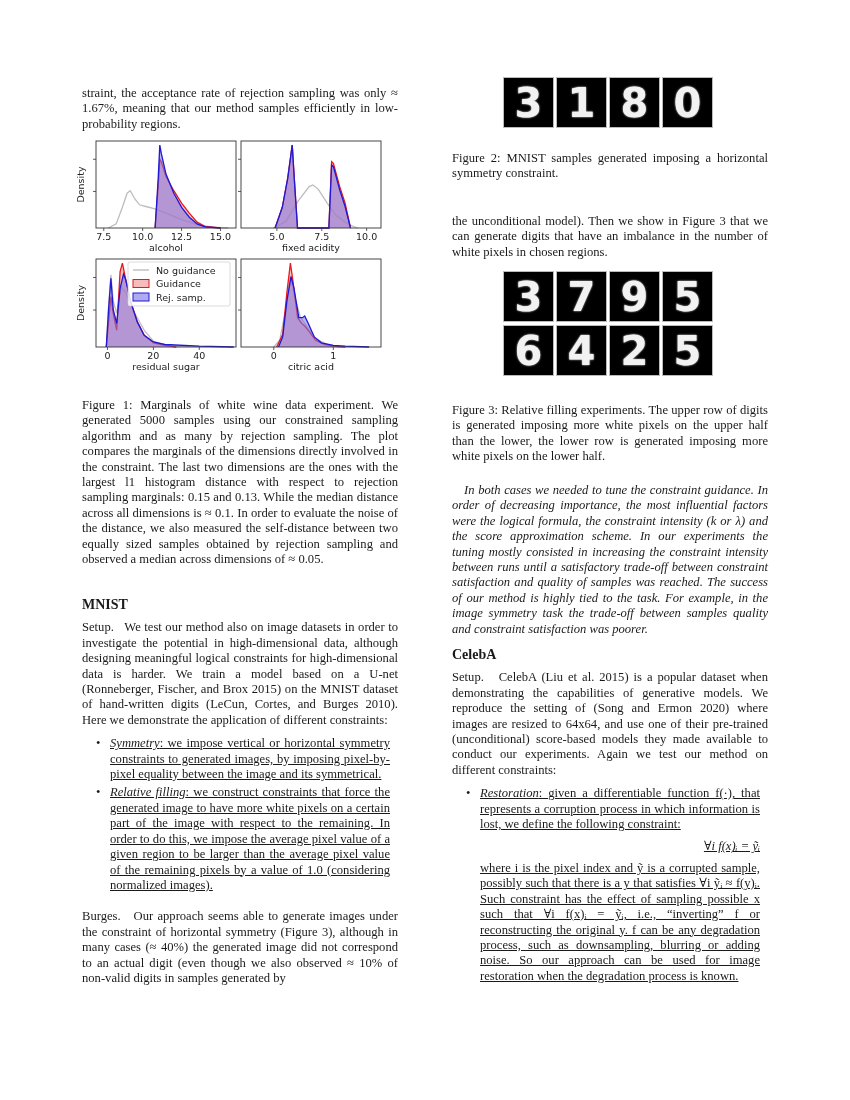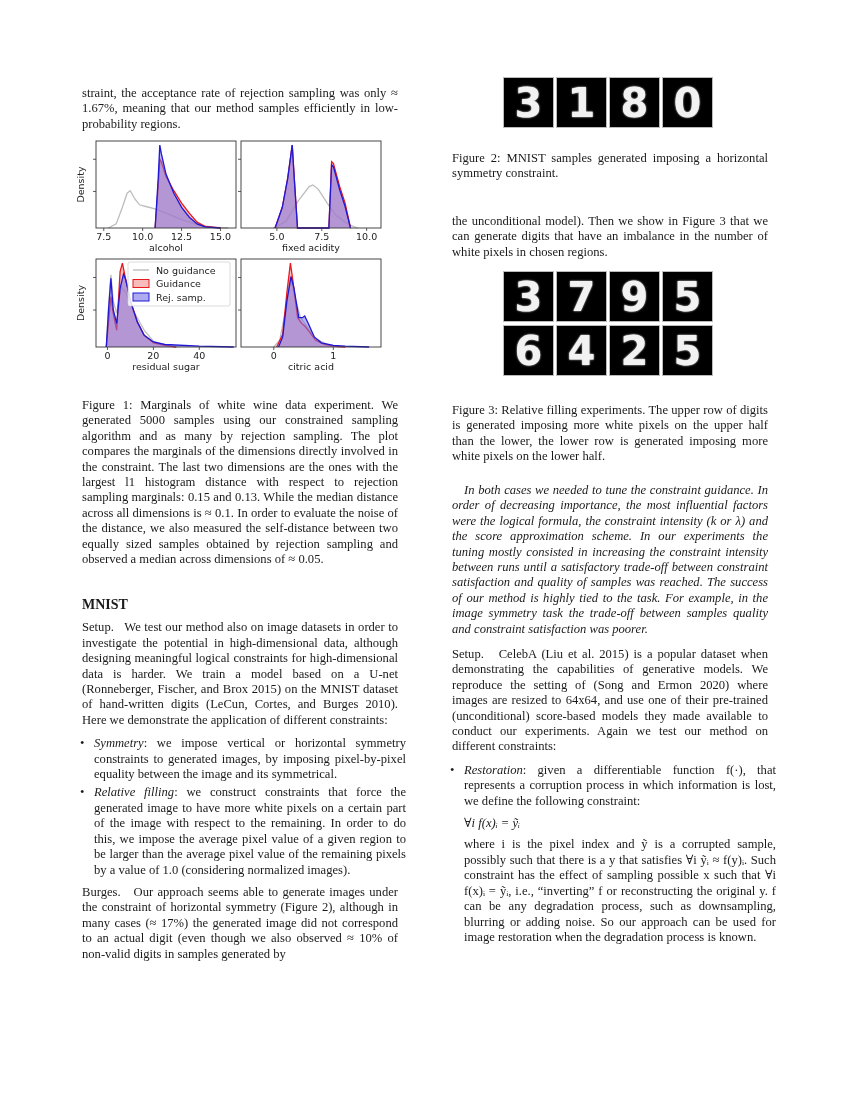--- a/index.html
+++ b/index.html
@@ -7,24 +7,24 @@
        font-family:"Liberation Serif","DejaVu Serif",serif;color:#1a1a1a;}
   .col{position:absolute;width:332px;font-size:12.6px;line-height:15.4px;text-align:justify;}
   .col p{margin:8px;}
   .left{left:74px;}
   .right{left:444px;}
   .hyph{hyphens:auto;}
   .b{font-weight:normal;}
   .i{font-style:italic;}
   .sec{font-weight:bold;font-size:14px;margin:0;}
   .indent{text-indent:12px;}
-  ul.bul{list-style:none;padding:0;margin:0;}
+  ul.bul{list-style:none;padding:0;margin:16px;text-decoration:underline;}
   ul.bul li{position:relative;padding-left:20px;}
   ul.bul li::before{content:"•";position:absolute;left:6px;top:0;}
-  .eq{text-align:left;font-style:italic;}
+  .eq{text-align:right;font-style:italic;}
   
   #fig1{position:absolute;left:62px;top:135px;width:340px;height:240px;}
   .digits{position:absolute;display:flex;gap:2px;}
   .tile{width:51px;height:51px;background:#000;border:1px solid #bbb;box-sizing:border-box;
         display:flex;align-items:center;justify-content:center;color:#f2f2f2;
         font-family:"DejaVu Sans",sans-serif;font-size:40px;font-weight:bold;
         text-shadow:0 0 2px #fff;line-height:1;}
   #fig2{left:503px;top:77px;}
   #fig3{position:absolute;left:503px;top:271px;display:flex;flex-direction:column;gap:3px;}
   #fig3 .digits{position:static;}
@@ -117,21 +117,21 @@
   <p>
     <span class="b">Setup.</span>&nbsp;&nbsp;
     <span>We test our method also on image datasets in order to investigate the potential in high-dimensional data, although designing meaningful logical constraints for high-dimensional data is harder. We train a model based on a U-net (Ronneberger, Fischer, and Brox 2015) on the MNIST dataset of hand-written digits (LeCun, Cortes, and Burges 2010). Here we demonstrate the application of different constraints:</span>
   </p>
   <ul class="bul" style="margin-top:7px;">
     <li><span class="i">Symmetry</span><span>: we impose vertical or horizontal symmetry constraints to generated images, by imposing pixel-by-pixel equality between the image and its symmetrical.</span></li>
     <li style="margin-top:3px;"><span class="i">Relative filling</span><span>: we construct constraints that force the generated image to have more white pixels on a certain part of the image with respect to the remaining. In order to do this, we impose the average pixel value of a given region to be larger than the average pixel value of the remaining pixels by a value of 1.0 (considering normalized images).</span></li>
   </ul>
   <p style="margin-top:7px;">
     <span class="b">Burges.</span>&nbsp;&nbsp;
-    <span>Our approach seems able to generate images under the constraint of horizontal symmetry (Figure 2), although in many cases (≈ 17%) the generated image did not correspond to an actual digit (even though we also observed ≈ 10% of non-valid digits in samples generated by</span>
+    <span>Our approach seems able to generate images under the constraint of horizontal symmetry (Figure 3), although in many cases (≈ 40%) the generated image did not correspond to an actual digit (even though we also observed ≈ 10% of non-valid digits in samples generated by</span>
   </p>
 </div>
 
 <div class="digits" id="fig2">
   <div class="tile">3</div>
   <div class="tile">1</div>
   <div class="tile">8</div>
   <div class="tile">0</div>
 </div>
 
@@ -160,20 +160,21 @@
 
 <div class="col right hyph" style="top:395px;">
   <p>Figure 3: Relative filling experiments. The upper row of digits is generated imposing more white pixels on the upper half than the lower, the lower row is generated imposing more white pixels on the lower half.</p>
 </div>
 
 <div class="col right hyph" style="top:475px;font-style:italic;">
   <p class="indent">In both cases we needed to tune the constraint guidance. In order of decreasing importance, the most influential factors were the logical formula, the constraint intensity (k or λ) and the score approximation scheme. In our experiments the tuning mostly consisted in increasing the constraint intensity between runs until a satisfactory trade-off between constraint satisfaction and quality of samples was reached. The success of our method is highly tied to the task. For example, in the image symmetry task the trade-off between samples quality and constraint satisfaction was poorer.</p>
 </div>
 
 <div class="col right hyph" style="top:639px;">
+  <p class="sec" style="margin-bottom:3px;">CelebA</p>
   <p>
     <span class="b">Setup.</span>&nbsp;&nbsp;
     <span>CelebA (Liu et al. 2015) is a popular dataset when demonstrating the capabilities of generative models. We reproduce the setting of (Song and Ermon 2020) where images are resized to 64x64, and use one of their pre-trained (unconditional) score-based models they made available to conduct our experiments. Again we test our method on different constraints:</span>
   </p>
   <ul class="bul" style="margin-top:7px;">
     <li>
       <span class="i">Restoration</span><span>: given a differentiable function f(·), that represents a corruption process in which information is lost, we define the following constraint:</span>
       <div class="eq" style="margin:7px 0 6px 0;">∀i f(x)ᵢ = ỹᵢ</div>
       <div>where i is the pixel index and ỹ is a corrupted sample, possibly such that there is a y that satisfies ∀i ỹᵢ ≈ f(y)ᵢ. Such constraint has the effect of sampling possible x such that ∀i f(x)ᵢ = ỹᵢ, i.e., “inverting” f or reconstructing the original y. f can be any degradation process, such as downsampling, blurring or adding noise. So our approach can be used for image restoration when the degradation process is known.</div>
     </li>

